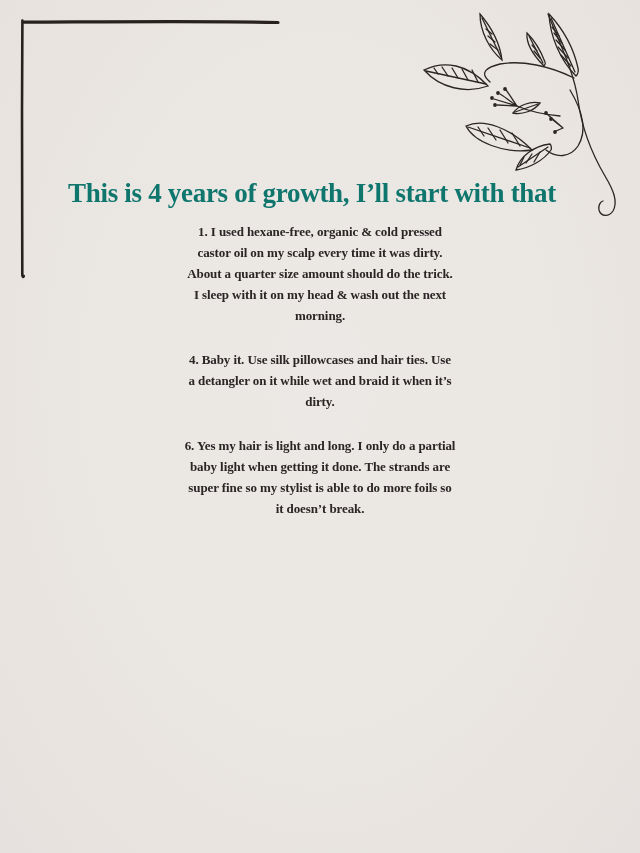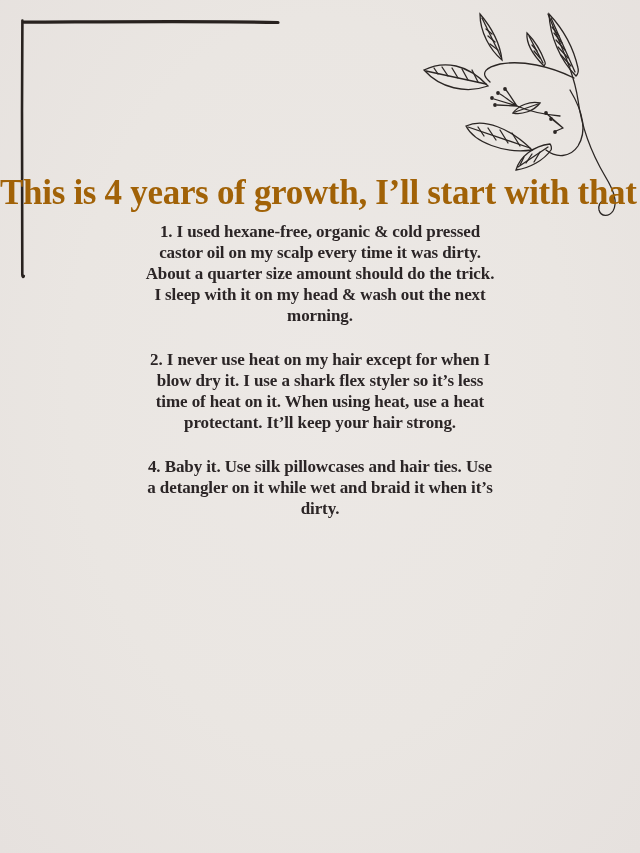--- a/index.html
+++ b/index.html
@@ -32,30 +32,30 @@
   .content {
     position: absolute;
     top: 0;
     left: 0;
     width: 640px;
     padding-top: 175px;
     text-align: center;
     box-sizing: border-box;
   }
   h1.title {
-    font-size: 35px;
+    font-size: 27px;
     font-weight: 700;
     line-height: 36px;
     margin: 0 16px 10px 0;
     letter-spacing: -0.3px;
     white-space: nowrap;
-    color: #a16207;
+    color: #0f766e;
   }
   p.tip {
-    font-size: 17px;
+    font-size: 13px;
     font-weight: 700;
     line-height: 21px;
     margin: 0 auto 23px auto;
     max-width: 470px;
     white-space: pre-line;
     color: #2b2526;
     letter-spacing: -0.1px;
   }
 </style>
 </head>
@@ -120,22 +120,22 @@
     </g>
   </svg>
 
   <main class="content">
     <h1 class="title">This is 4 years of growth, I’ll start with that</h1>
     <p class="tip">1. I used hexane-free, organic &amp; cold pressed
 castor oil on my scalp every time it was dirty.
 About a quarter size amount should do the trick.
 I sleep with it on my head &amp; wash out the next
 morning.</p>
-    <p class="tip">2. I never use heat on my hair except for when I
-blow dry it. I use a shark flex styler so it’s less
-time of heat on it. When using heat, use a heat
-protectant. It’ll keep your hair strong.</p>
     <p class="tip">4. Baby it. Use silk pillowcases and hair ties. Use
 a detangler on it while wet and braid it when it’s
 dirty.</p>
+    <p class="tip">6. Yes my hair is light and long. I only do a partial
+baby light when getting it done. The strands are
+super fine so my stylist is able to do more foils so
+it doesn’t break.</p>
   </main>
 
 </div>
 
 </body></html>

